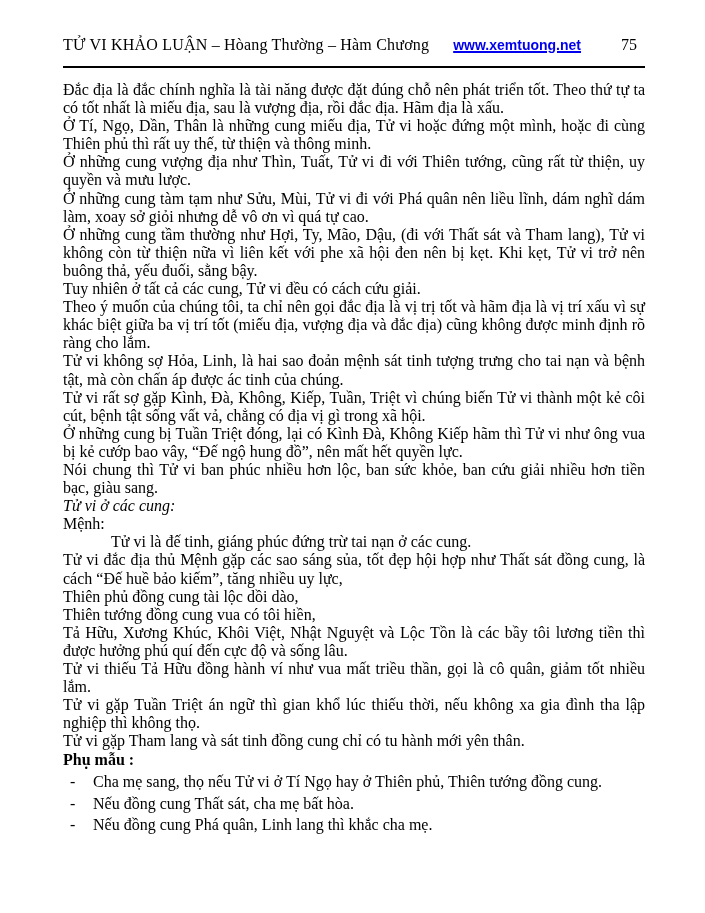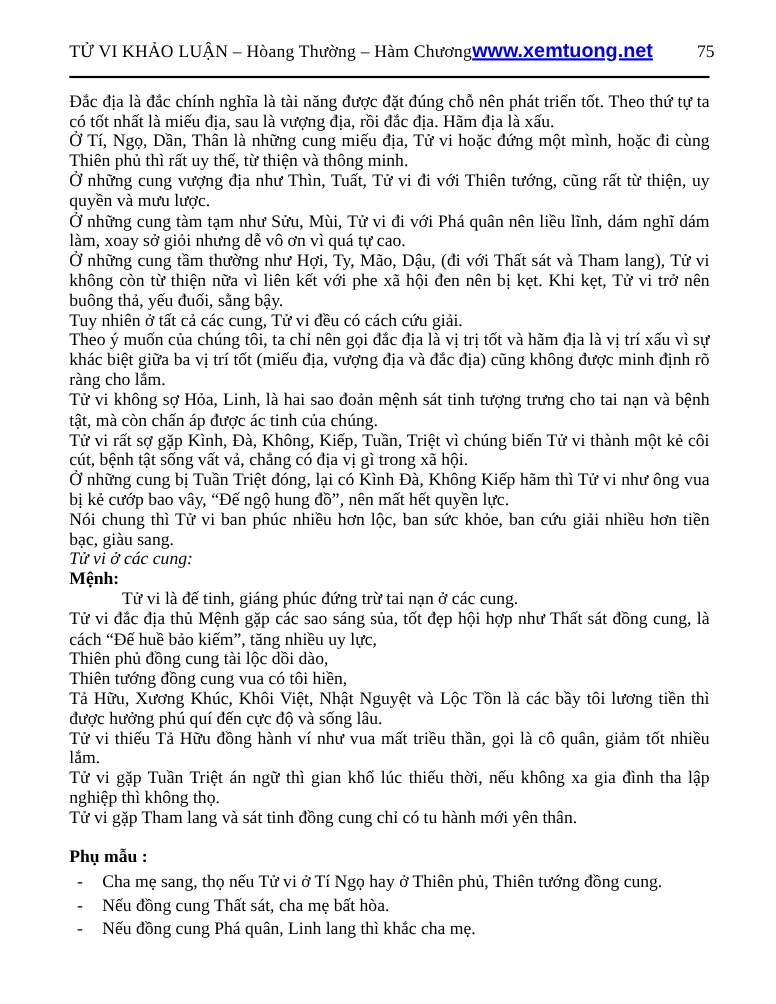--- a/index.html
+++ b/index.html
@@ -14,36 +14,36 @@
 
   .header {
     display: flex; align-items: baseline;
     border-bottom: 2px solid #000;
     padding-bottom: 12px; padding-right: 8px;
     font-size: 16px; white-space: nowrap;
   }
   .header-title { flex: 1 1 auto; letter-spacing: 0.2px; }
   .header-url {
     font-family: "Liberation Sans", sans-serif;
-    font-weight: bold; font-size: 18px;
+    font-weight: bold; font-size: 14px;
     color: #0000EE;
     text-decoration: underline;
     text-decoration-thickness: 2px;
     margin-right: 40px;
     cursor: pointer;
   }
   .header-page { font-size: 16px; }
 
   .body-text { margin-top: 13px; font-size: 16px; line-height: 18.1px; }
   .para { text-align: justify; margin: 0; }
   .p-italic { font-style: italic; text-align: left; }
-  .p-bold { font-weight: bold; text-align: left; }
+  .p-bold { font-weight: normal; text-align: left; }
   .p-indent { text-indent: 48px; text-align: left; }
 
-  .phu-mau { margin-top: 17px; }
+  .phu-mau { }
   .phu-heading { font-weight: bold; font-size: 16px; line-height: 20px; margin-bottom: 2px; }
   .list-item { position: relative; padding-left: 30px; line-height: 19.5px; margin-top: 2px; text-align: left; }
   .dash { position: absolute; left: 7px; top: 0; }
 </style>
 </head>
 <body>
 
 <div class="page">
   <div class="content">
 

